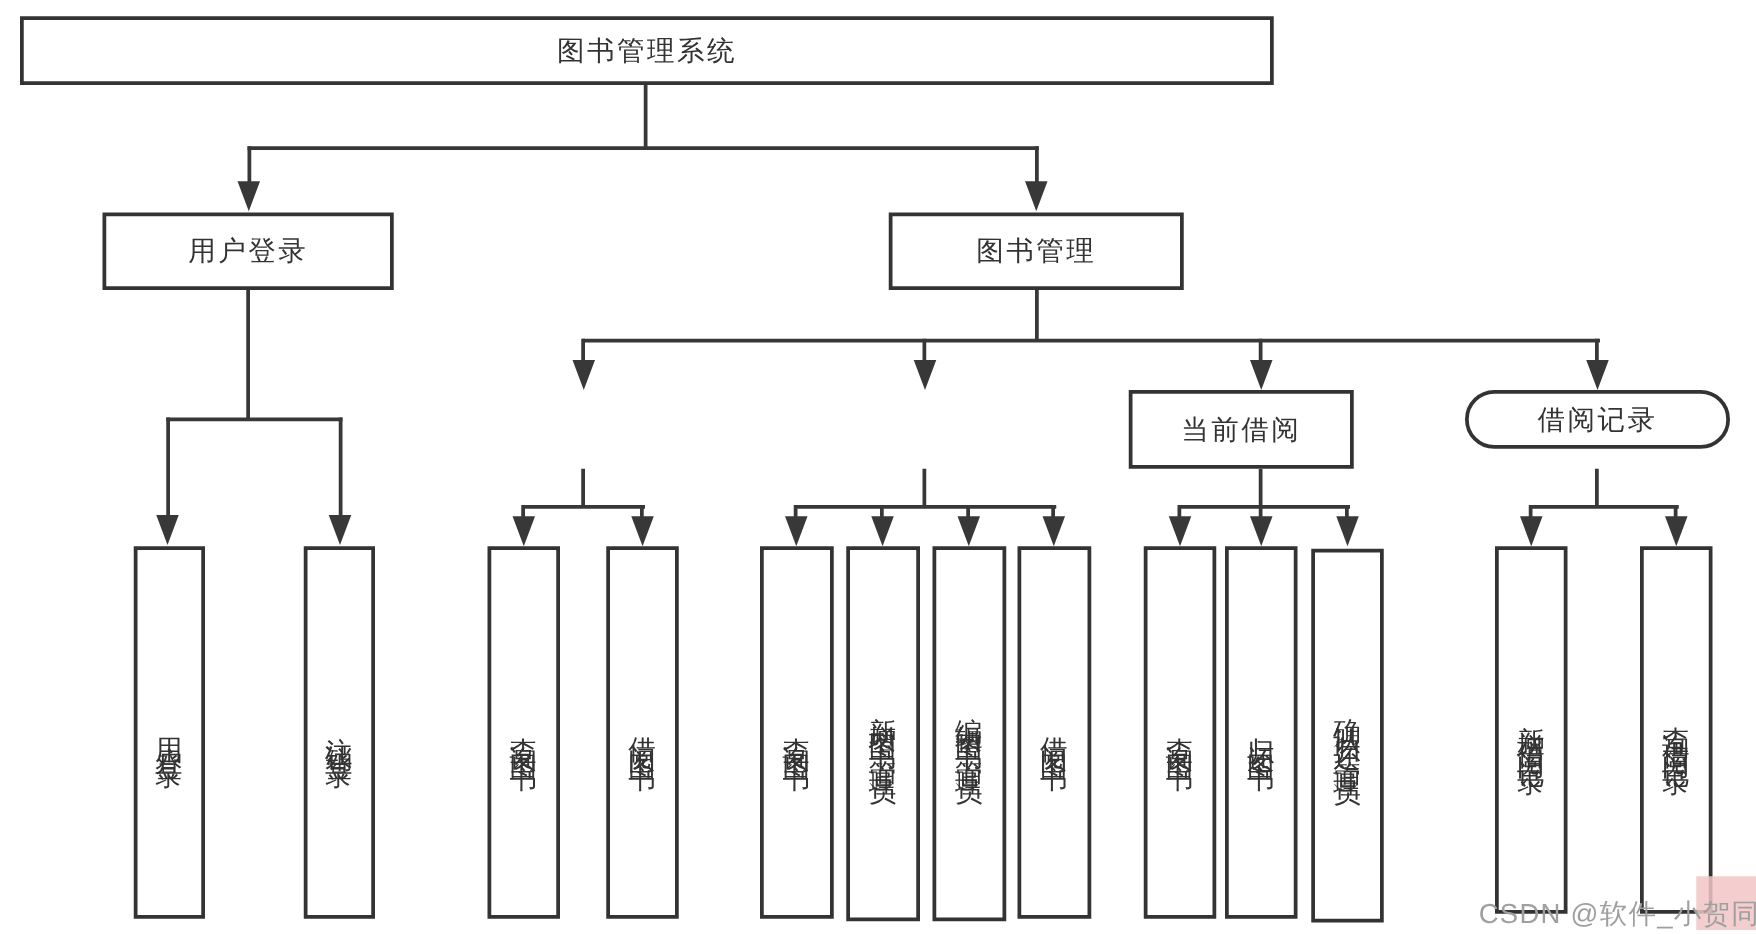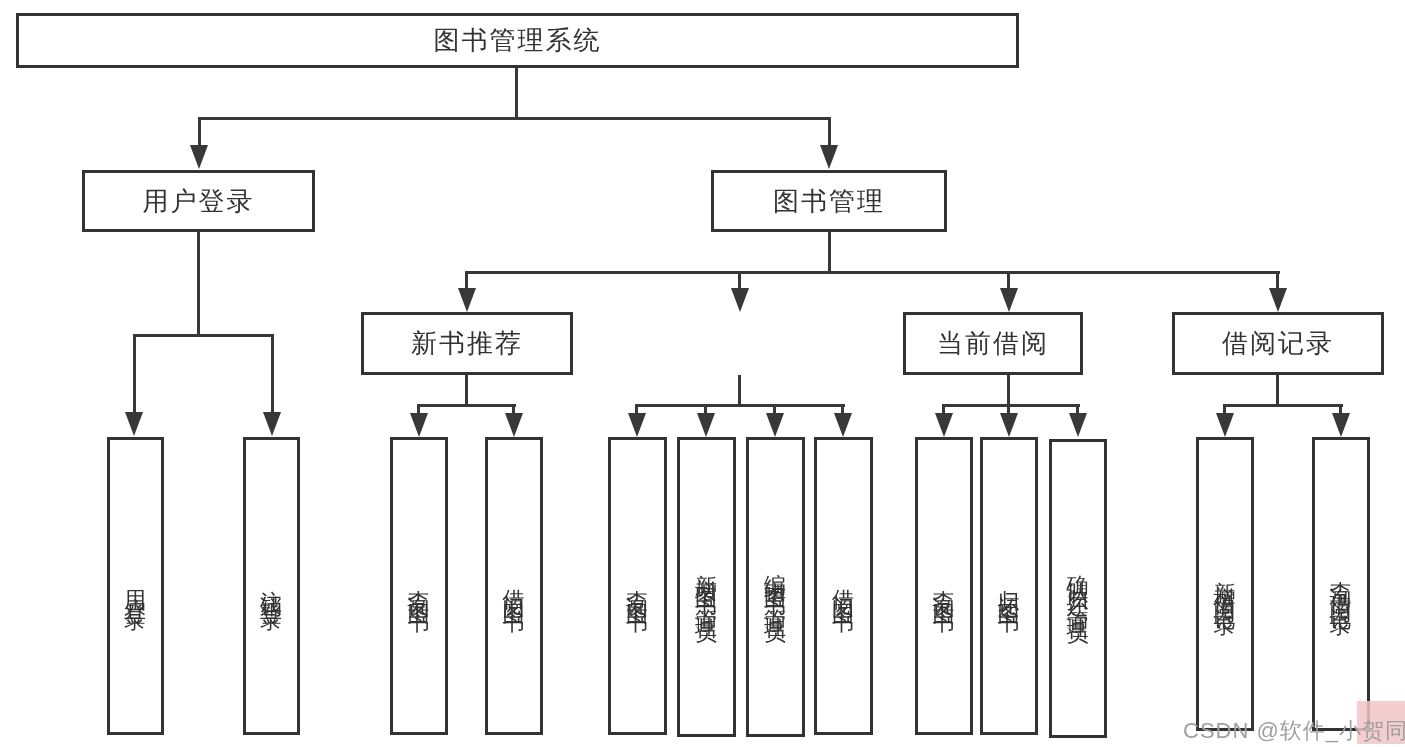--- a/index.html
+++ b/index.html
@@ -7,21 +7,21 @@
     position:relative;
     width:1405px;height:747px;
     background:#ffffff;
     font-family:"Liberation Sans","DejaVu Sans",sans-serif;
     overflow:hidden;
   }
   .hbox{
     position:absolute;box-sizing:border-box;
     border:3px solid #333333;background:#ffffff;
     display:flex;align-items:center;justify-content:center;
-    font-size:26px;color:#333333;letter-spacing:2px;
+    font-size:22px;color:#333333;letter-spacing:2px;
     z-index:2;
   }
   .vbox{
     position:absolute;box-sizing:border-box;
     border:3px solid #333333;background:#ffffff;
     display:flex;align-items:center;justify-content:center;
     font-size:22px;color:#333333;
     z-index:2;
   }
   .vtext{
@@ -90,27 +90,24 @@
   <div class="hline" style="left:466px;top:271px;width:814px;"></div>
   <div class="vline" style="left:465px;top:271px;height:18px;"></div>
   <div class="arrow" style="left:458px;top:288px;"></div>
   <div class="vline" style="left:738px;top:271px;height:18px;"></div>
   <div class="arrow" style="left:731px;top:288px;"></div>
   <div class="vline" style="left:1007px;top:271px;height:18px;"></div>
   <div class="arrow" style="left:1000px;top:288px;"></div>
   <div class="vline" style="left:1276px;top:271px;height:18px;"></div>
   <div class="arrow" style="left:1269px;top:288px;"></div>
 
-  <div class="hbox" style="left:361px;top:312px;width:212px;height:63px;">
-    <span>新书推荐</span>
-  </div>
   <div class="hbox" style="left:903px;top:312px;width:180px;height:63px;">
     <span>当前借阅</span>
   </div>
-  <div class="hbox" style="left:1172px;top:312px;width:212px;height:63px;">
+  <div class="hbox" style="left:1172px;top:312px;width:212px;height:47px;border-radius:24px;">
     <span>借阅记录</span>
   </div>
 
   <div class="vline" style="left:465px;top:375px;height:31px;"></div>
   <div class="hline" style="left:418px;top:404px;width:98px;"></div>
   <div class="vline" style="left:417px;top:404px;height:10px;"></div>
   <div class="arrow" style="left:410px;top:413px;"></div>
   <div class="vline" style="left:512px;top:404px;height:10px;"></div>
   <div class="arrow" style="left:505px;top:413px;"></div>
 

